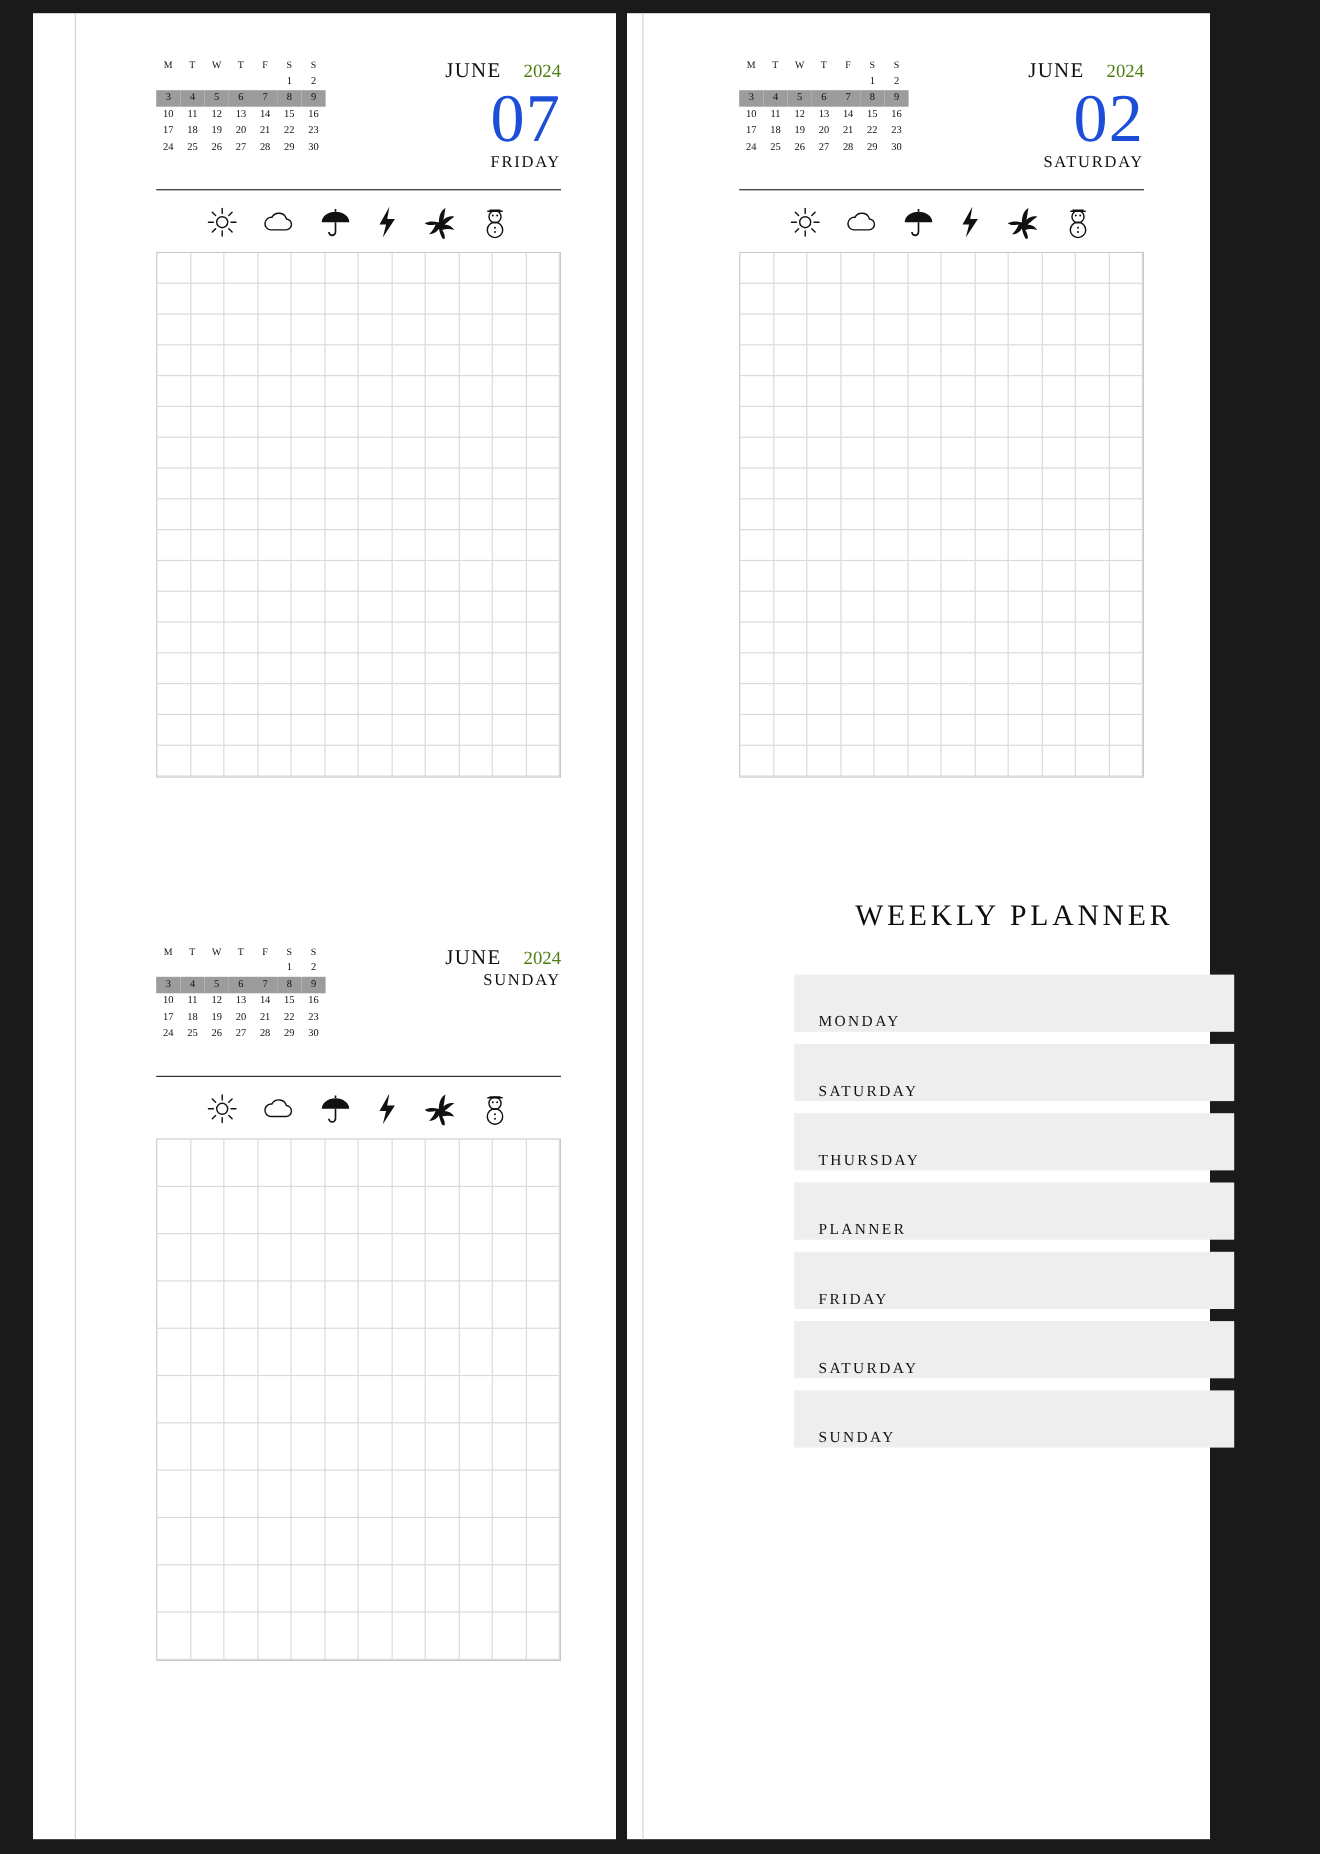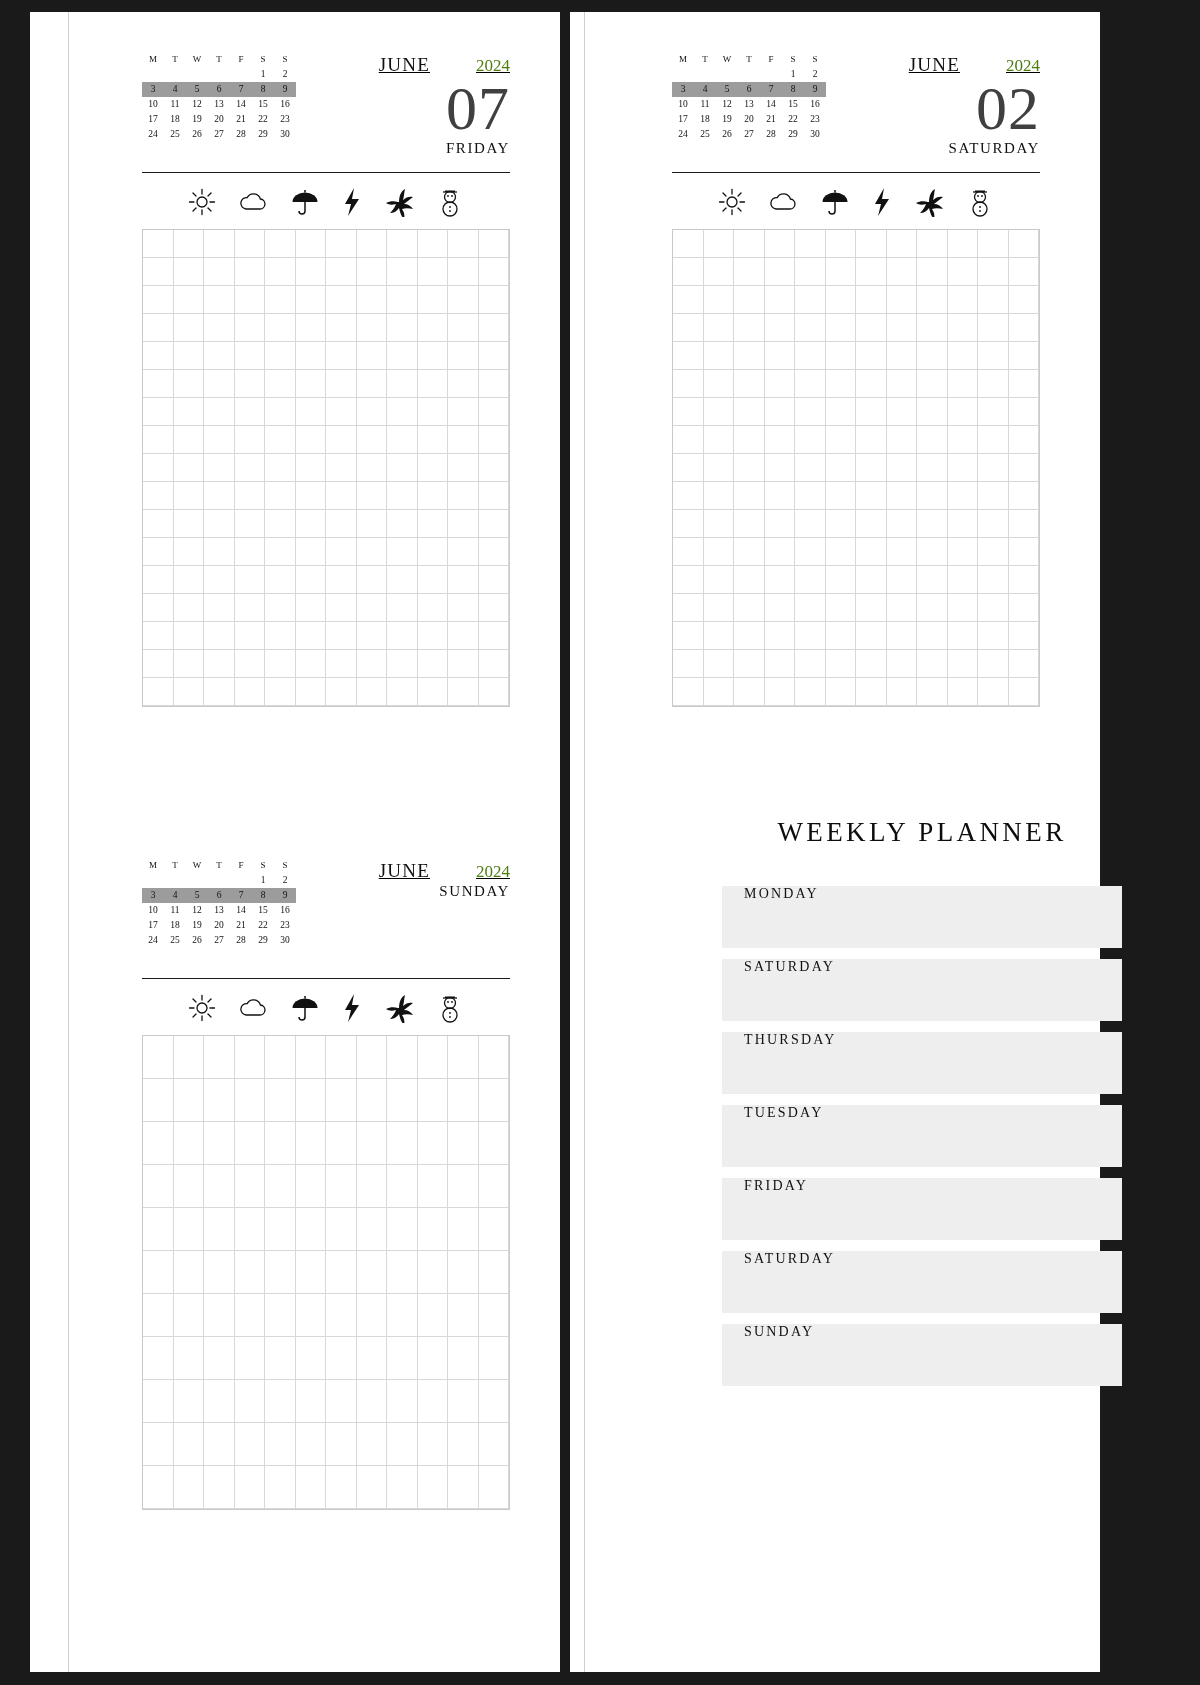--- a/index.html
+++ b/index.html
@@ -84,37 +84,36 @@
   }
   .day-title {
     text-align: right;
     padding-top: 8px;
     min-width: 190px;
   }
   .month-year {
     display: flex;
     align-items: baseline;
     justify-content: flex-end;
-    gap: 46px;
-    text-decoration: underline;
+    gap: 20px;
   }
   .month {
     font-size: 19px;
     letter-spacing: 1.2px;
     color: #111;
   }
   .year {
     font-size: 17px;
     color: #4d7c0f;
   }
   .daynum {
     font-size: 62px;
     line-height: 0.98;
     letter-spacing: 1px;
-    color: #404040;
+    color: #1d4ed8;
     margin-top: 2px;
   }
   .dayname {
     font-size: 15px;
     letter-spacing: 1.6px;
     color: #111;
     margin-top: 1px;
   }
   .hrule {
     border-top: 1.2px solid #1a1a1a;
@@ -148,24 +147,24 @@
   }
   .weekly-title {
     text-align: center;
     font-size: 27px;
     letter-spacing: 3.4px;
     color: #0d0d0d;
     margin-bottom: 38px;
   }
   .weekday-row {
     background: #eeeeee;
-    height: 62px;
+    height: 52px;
     margin-bottom: 11px;
     display: flex;
-    align-items: flex-start;
+    align-items: flex-end;
     padding-left: 22px;
     font-size: 14px;
     letter-spacing: 2.2px;
     color: #111;
   }
 </style>
 </head>
 <body>
 
 <div class="page" id="page-left">
@@ -1112,21 +1111,21 @@
       <div class="weekday-row">
         <span>MONDAY</span>
       </div>
       <div class="weekday-row">
         <span>SATURDAY</span>
       </div>
       <div class="weekday-row">
         <span>THURSDAY</span>
       </div>
       <div class="weekday-row">
-        <span>TUESDAY</span>
+        <span>PLANNER</span>
       </div>
       <div class="weekday-row">
         <span>FRIDAY</span>
       </div>
       <div class="weekday-row">
         <span>SATURDAY</span>
       </div>
       <div class="weekday-row">
         <span>SUNDAY</span>
       </div>

